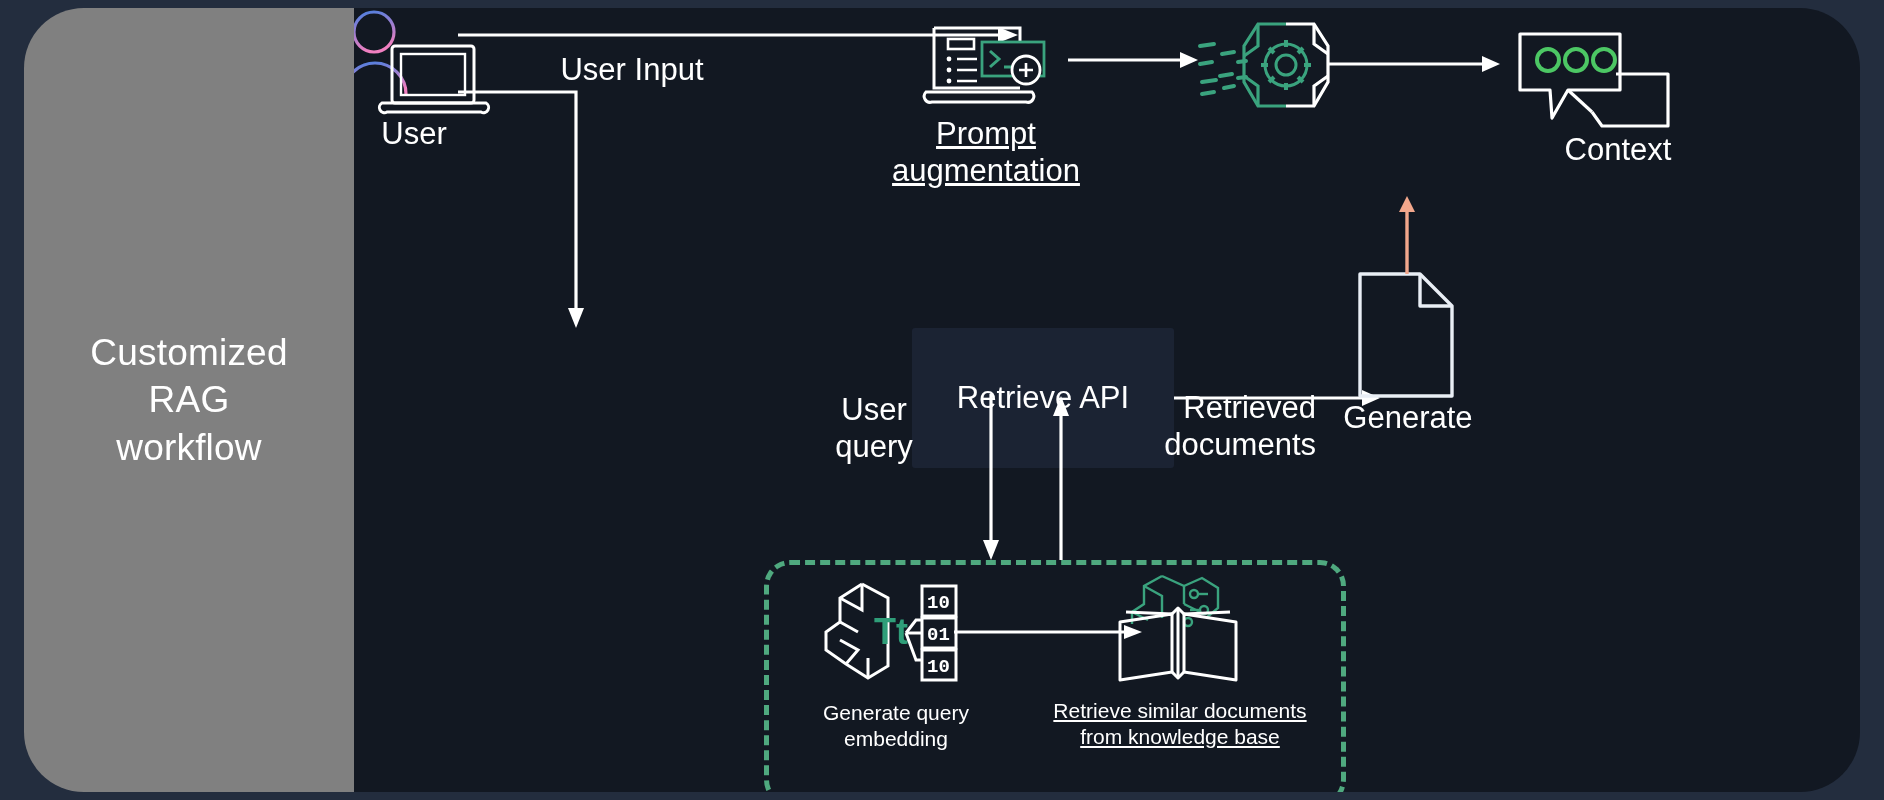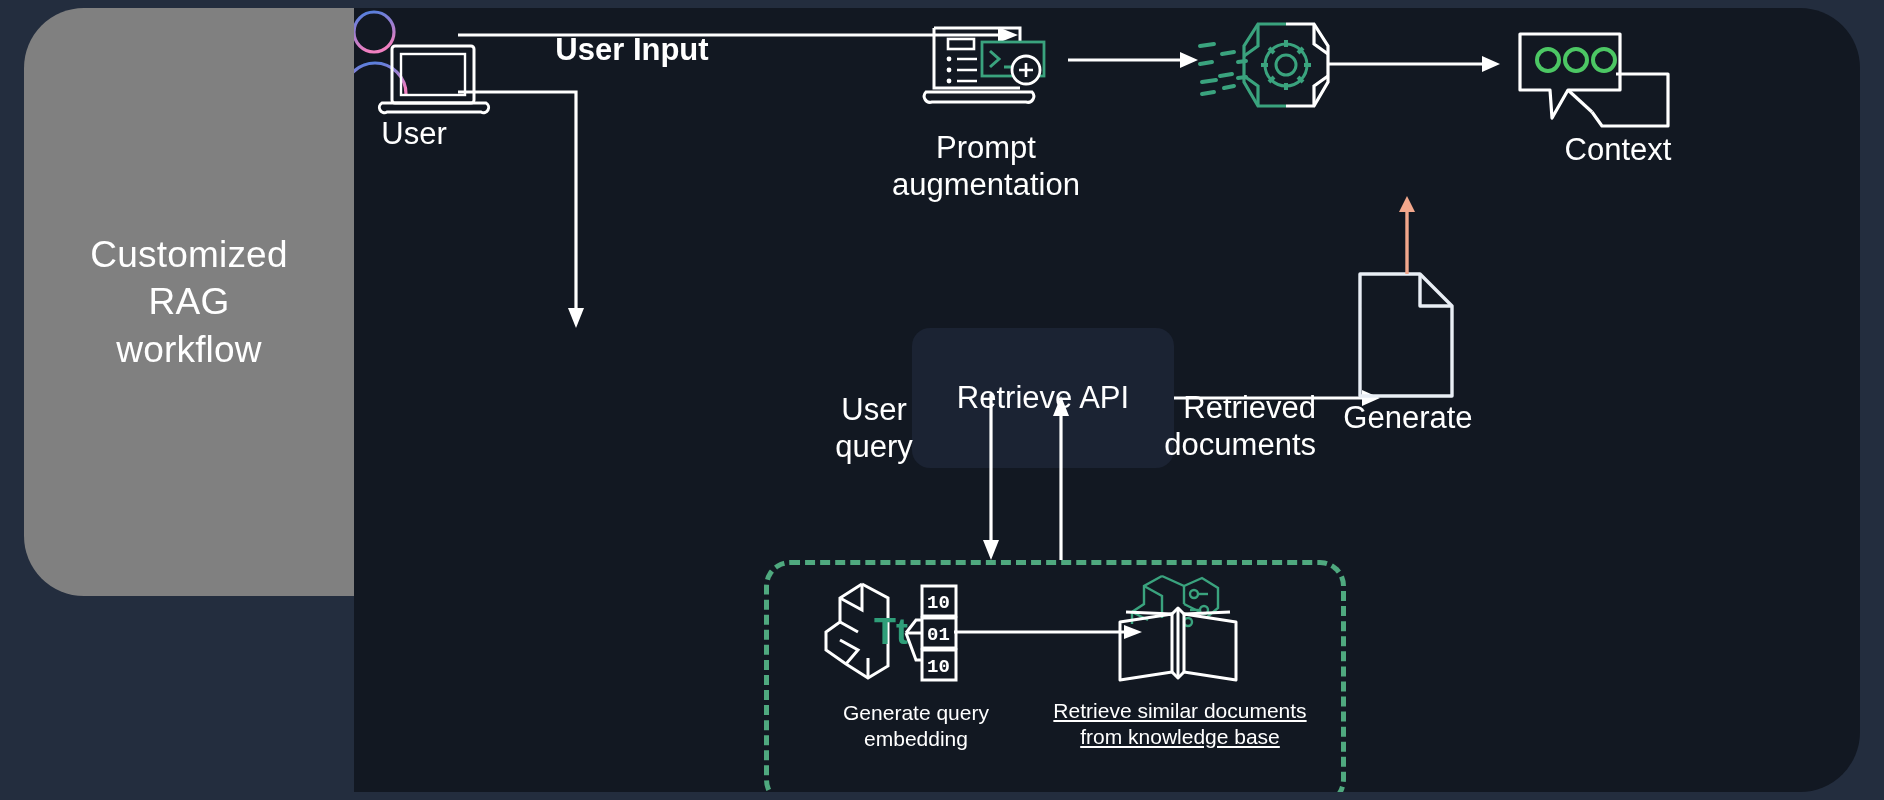--- a/index.html
+++ b/index.html
@@ -6,21 +6,21 @@
   body{
     width:1884px;height:800px;
     background:#232d3e;
     font-family:"Liberation Sans", sans-serif;
     overflow:hidden;
   }
   .stage{position:relative;width:1884px;height:800px;}
 
   
   .left-panel{
-    position:absolute;left:24px;top:8px;width:330px;height:588px;
+    position:absolute;left:24px;top:8px;width:330px;height:784px;
     background:#808080;
     border-radius:60px 0 0 60px;
     display:flex;align-items:center;justify-content:center;
   }
   .left-title{
     color:#ffffff;font-size:37px;line-height:1.28;text-align:center;
     font-weight:400;letter-spacing:.2px;white-space:pre-line;
   }
   .dark-panel{
     position:absolute;left:354px;top:8px;width:1506px;height:784px;
@@ -36,21 +36,21 @@
     font-size:31px;line-height:1.18;white-space:pre-line;font-weight:400;
   }
   .lbl-sm{
     position:absolute;color:#ffffff;text-align:center;
     font-size:21px;line-height:1.22;white-space:pre-line;font-weight:400;
   }
 
   
   .api-box{
     position:absolute;left:558px;top:320px;width:262px;height:140px;
-    background:#1b2333;border-radius:18px;
+    background:#1b2333;border-radius:3px;
     display:flex;align-items:center;justify-content:center;
   }
   .api-box span{color:#fff;font-size:31px;}
 
   
   .kb-group{
     position:absolute;left:410px;top:552px;width:572px;height:236px;
     border:5px dashed #4fa97f;border-radius:26px;
   }
   svg{display:block;overflow:visible;}
@@ -80,21 +80,21 @@
       <rect x="58" y="44" width="82" height="57" rx="3" fill="none" stroke="#fff" stroke-width="3"></rect>
       <rect x="67" y="52" width="64" height="41" fill="none" stroke="#fff" stroke-width="2.4"></rect>
       <path d="M48 101 h104 a5 5 0 0 1 -5 9 H53 a5 5 0 0 1 -5 -9 z" fill="none" stroke="#fff" stroke-width="3"></path>
     </svg>
     <div class="lbl" style="left:-30px;top:108px;width:180px;">User</div>
 
     <svg class="abs" style="left:104px;top:12px;" width="560" height="30" viewBox="0 0 560 30">
       <line x1="0" y1="15" x2="540" y2="15" stroke="#fff" stroke-width="3.2"></line>
       <polygon points="540,7 560,15 540,23" fill="#fff"></polygon>
     </svg>
-    <div class="lbl" style="left:128px;top:24px;width:300px;font-weight:bold;">User Input</div>
+    <div class="lbl" style="left:128px;top:44px;width:300px;">User Input</div>
 
     <svg class="abs" style="left:104px;top:78px;" width="140" height="242" viewBox="0 0 140 242">
       <path d="M0 6 H118 V222" fill="none" stroke="#fff" stroke-width="3.2"></path>
       <polygon points="110,222 126,222 118,242" fill="#fff"></polygon>
     </svg>
 
     <svg class="abs" style="left:562px;top:14px;" width="136" height="90" viewBox="0 0 136 90">
       <path d="M18 6 H104 V60" fill="none" stroke="#fff" stroke-width="3"></path>
       <path d="M18 6 V66 H104" fill="none" stroke="#fff" stroke-width="3"></path>
       <rect x="32" y="17" width="26" height="10" fill="none" stroke="#fff" stroke-width="2.6"></rect>
@@ -105,21 +105,21 @@
       <circle cx="33" cy="59" r="2.4" fill="#fff"></circle>
         <line x1="41" y1="59" x2="61" y2="59" stroke="#fff" stroke-width="2.6"></line>
       <rect x="66" y="20" width="62" height="34" fill="#121822" stroke="#3aa37e" stroke-width="2.8"></rect>
       <path d="M74 29 l9 8 l-9 8" fill="none" stroke="#3aa37e" stroke-width="3"></path>
       <line x1="88" y1="45" x2="106" y2="45" stroke="#3aa37e" stroke-width="3"></line>
       <circle cx="110" cy="48" r="14" fill="#121822" stroke="#fff" stroke-width="2.8"></circle>
       <line x1="103" y1="48" x2="117" y2="48" stroke="#fff" stroke-width="2.6"></line>
       <line x1="110" y1="41" x2="110" y2="55" stroke="#fff" stroke-width="2.6"></line>
       <path d="M10 70 H116 a6 6 0 0 1 -6 10 H16 a6 6 0 0 1 -6 -10 z" fill="none" stroke="#fff" stroke-width="3"></path>
     </svg>
-    <div class="lbl" style="left:492px;top:122px;width:280px;">Prompt
+    <div class="lbl" style="left:492px;top:108px;width:280px;text-decoration:underline;">Prompt
 augmentation</div>
 
     <svg class="abs" style="left:714px;top:40px;" width="130" height="24" viewBox="0 0 130 24">
       <line x1="0" y1="12" x2="112" y2="12" stroke="#fff" stroke-width="3.2"></line>
       <polygon points="112,4 130,12 112,20" fill="#fff"></polygon>
     </svg>
 
     <svg class="abs" style="left:840px;top:8px;" width="180" height="100" viewBox="0 0 180 100">
 
       <path d="M92 8 L64 8 L50 30 L50 66 L64 90 L92 90" fill="none" stroke="#3aa37e" stroke-width="3.2"></path>
@@ -245,21 +245,21 @@
         <text x="121" y="32">10</text>
         <text x="121" y="64">01</text>
         <text x="121" y="96">10</text>
       </g>
       <g fill="none" stroke="#fff" stroke-width="3">
         <path d="M100 57 L116 57"></path>
         <path d="M100 57 L110 44 L116 44"></path>
         <path d="M100 57 L110 84 L116 84"></path>
       </g>
     </svg>
-    <div class="lbl-sm" style="left:442px;top:692px;width:240px;">Generate query
+    <div class="lbl-sm" style="left:422px;top:692px;width:240px;">Generate query
 embedding</div>
 
     <svg class="abs" style="left:600px;top:612px;" width="188" height="24" viewBox="0 0 188 24">
       <line x1="0" y1="12" x2="170" y2="12" stroke="#fff" stroke-width="3"></line>
       <polygon points="170,5 188,12 170,19" fill="#fff"></polygon>
     </svg>
 
     <svg class="abs" style="left:760px;top:560px;" width="130" height="120" viewBox="0 0 130 120">
       <g fill="none" stroke="#3aa37e" stroke-width="2.4">
         <path d="M48 8 L30 18 L30 36 L18 44 L18 56"></path>

